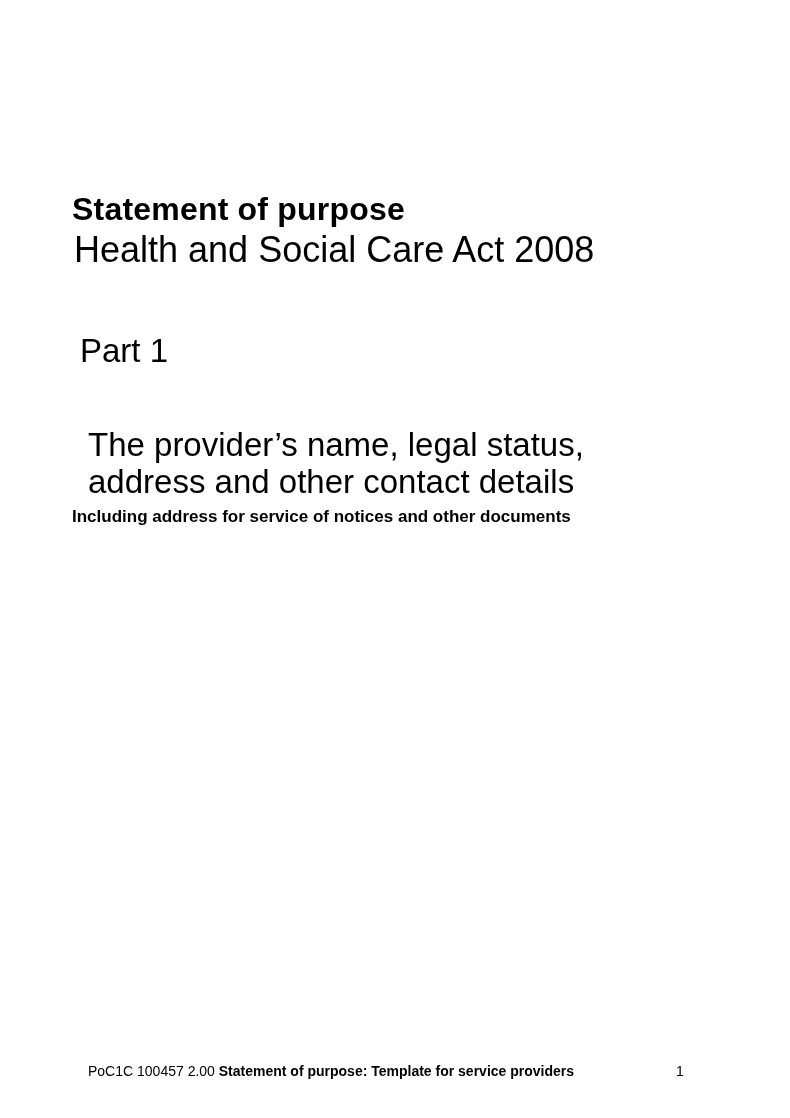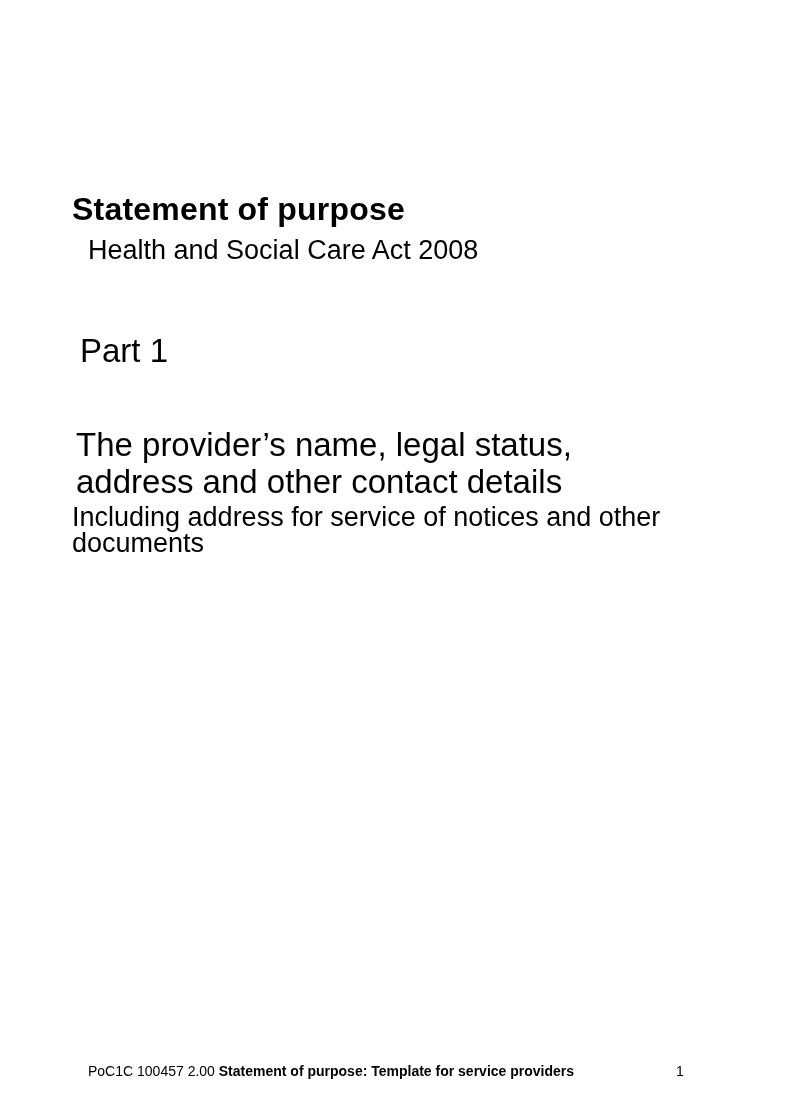--- a/index.html
+++ b/index.html
@@ -21,43 +21,43 @@
     padding-right: 52px;
   }
   .doc-title {
     margin: 190px 0 0 0;
     font-size: 32px;
     line-height: 38px;
     font-weight: bold;
     letter-spacing: 0.2px;
   }
   .doc-subtitle {
-    margin: 5px 0 0 16px;
-    font-size: 27px;
+    margin: 5px 0 0 2px;
+    font-size: 36px;
     line-height: 34px;
     font-weight: 400;
   }
   .part-label {
     margin: 64px 0 0 8px;
     font-size: 33px;
     line-height: 40px;
     font-weight: 400;
   }
   .section-heading {
-    margin: 55px 0 0 4px;
+    margin: 55px 0 0 16px;
     font-size: 33px;
     line-height: 37px;
     font-weight: 400;
     white-space: pre-line;
   }
   .section-subheading {
     margin: 4px 0 0 0;
-    font-size: 27px;
+    font-size: 17px;
     line-height: 26px;
-    font-weight: 400;
+    font-weight: 700;
   }
   .page-footer {
     position: absolute;
     left: 88px;
     top: 1062px;
     width: 666px;
     font-size: 14px;
     line-height: 18px;
     white-space: nowrap;
   }

